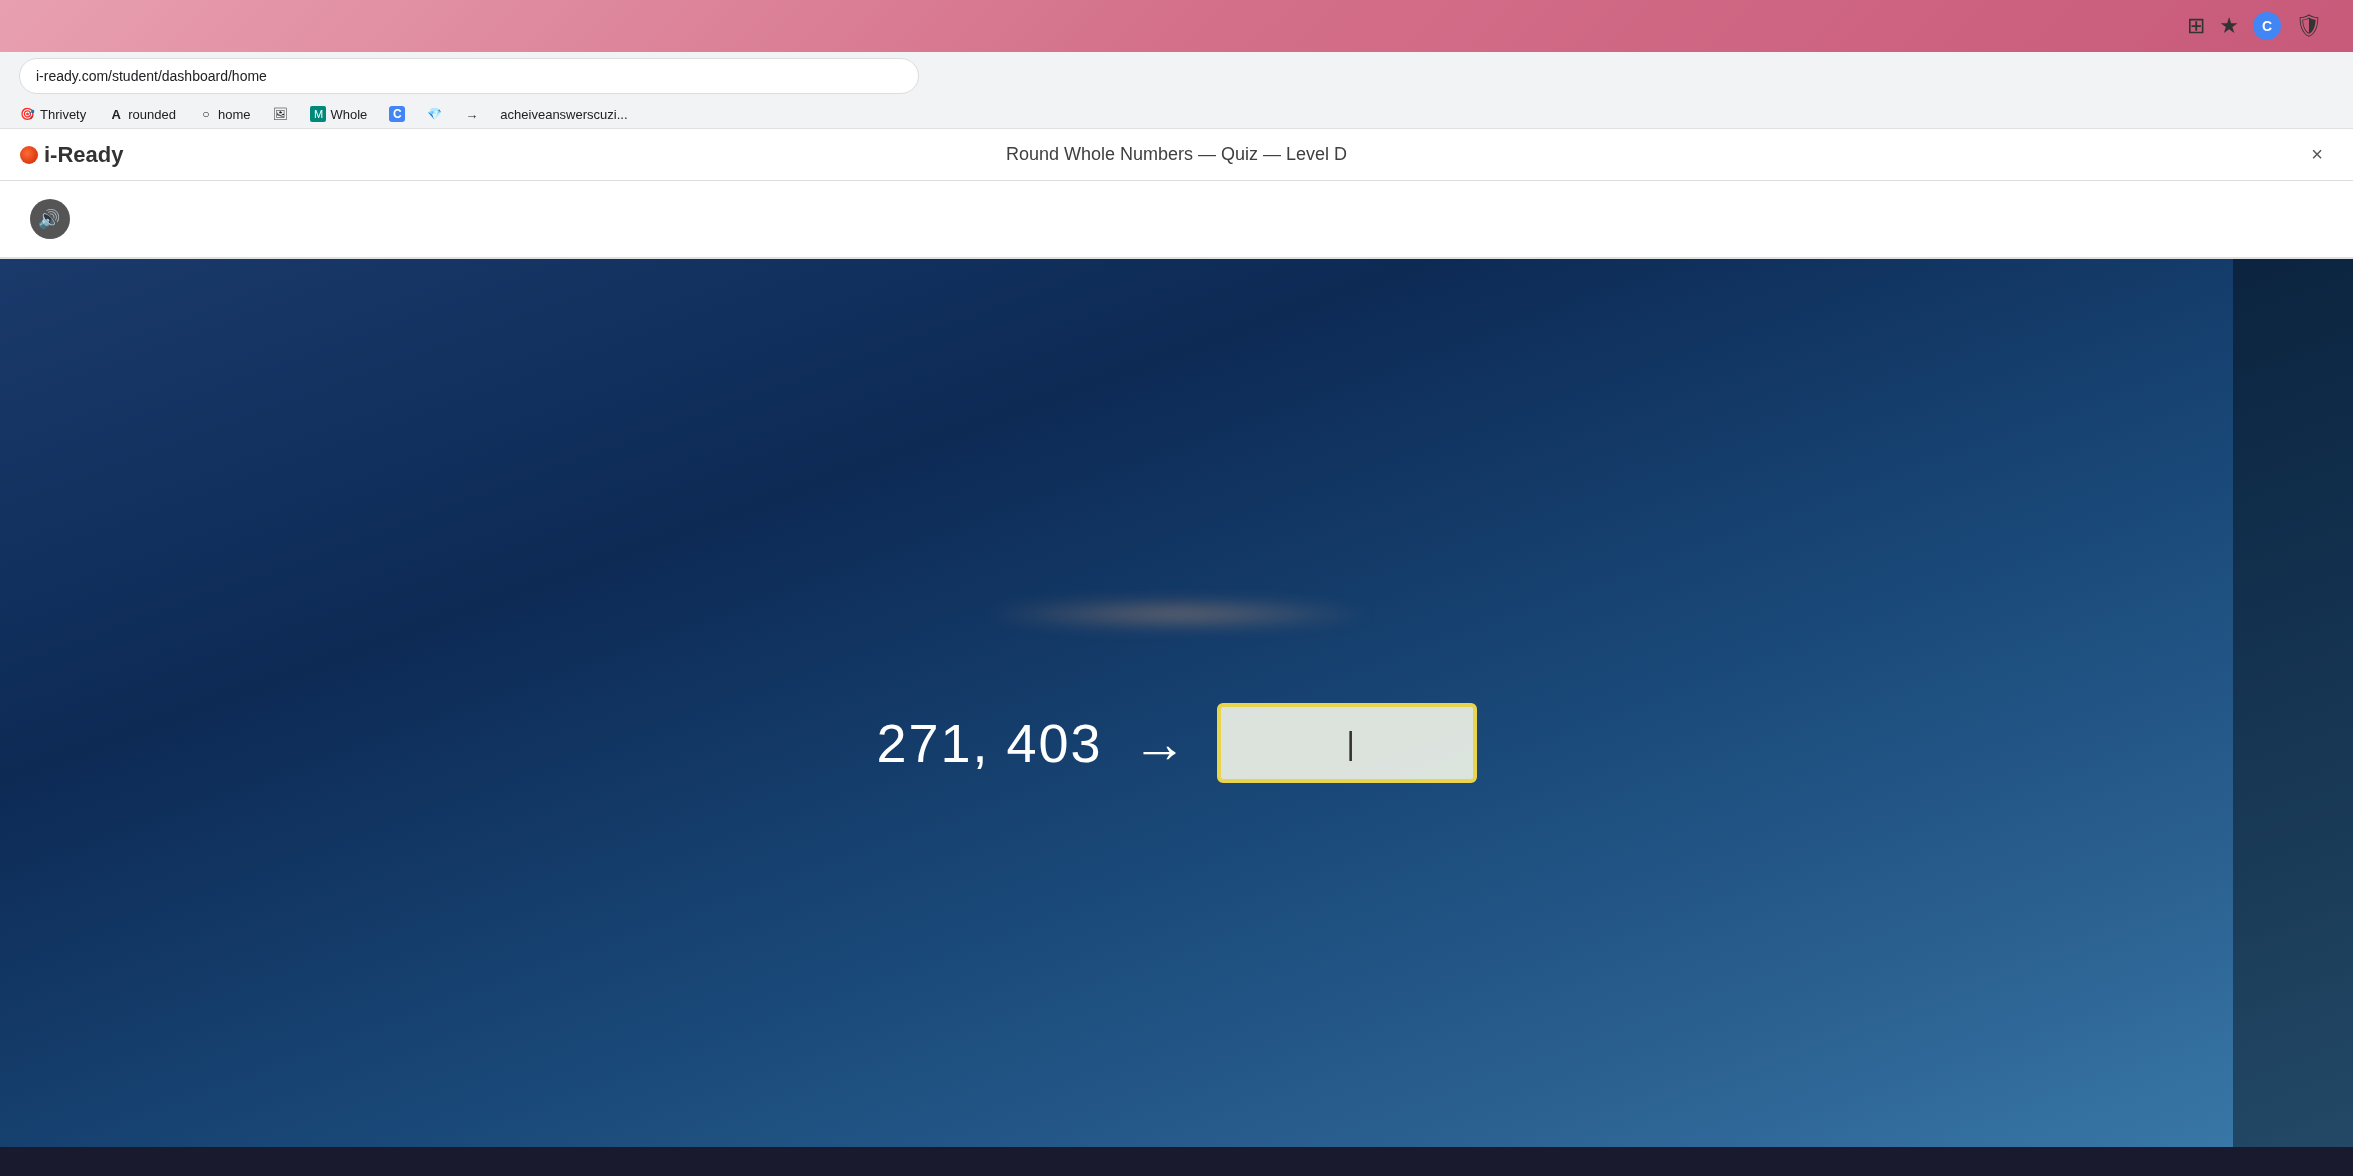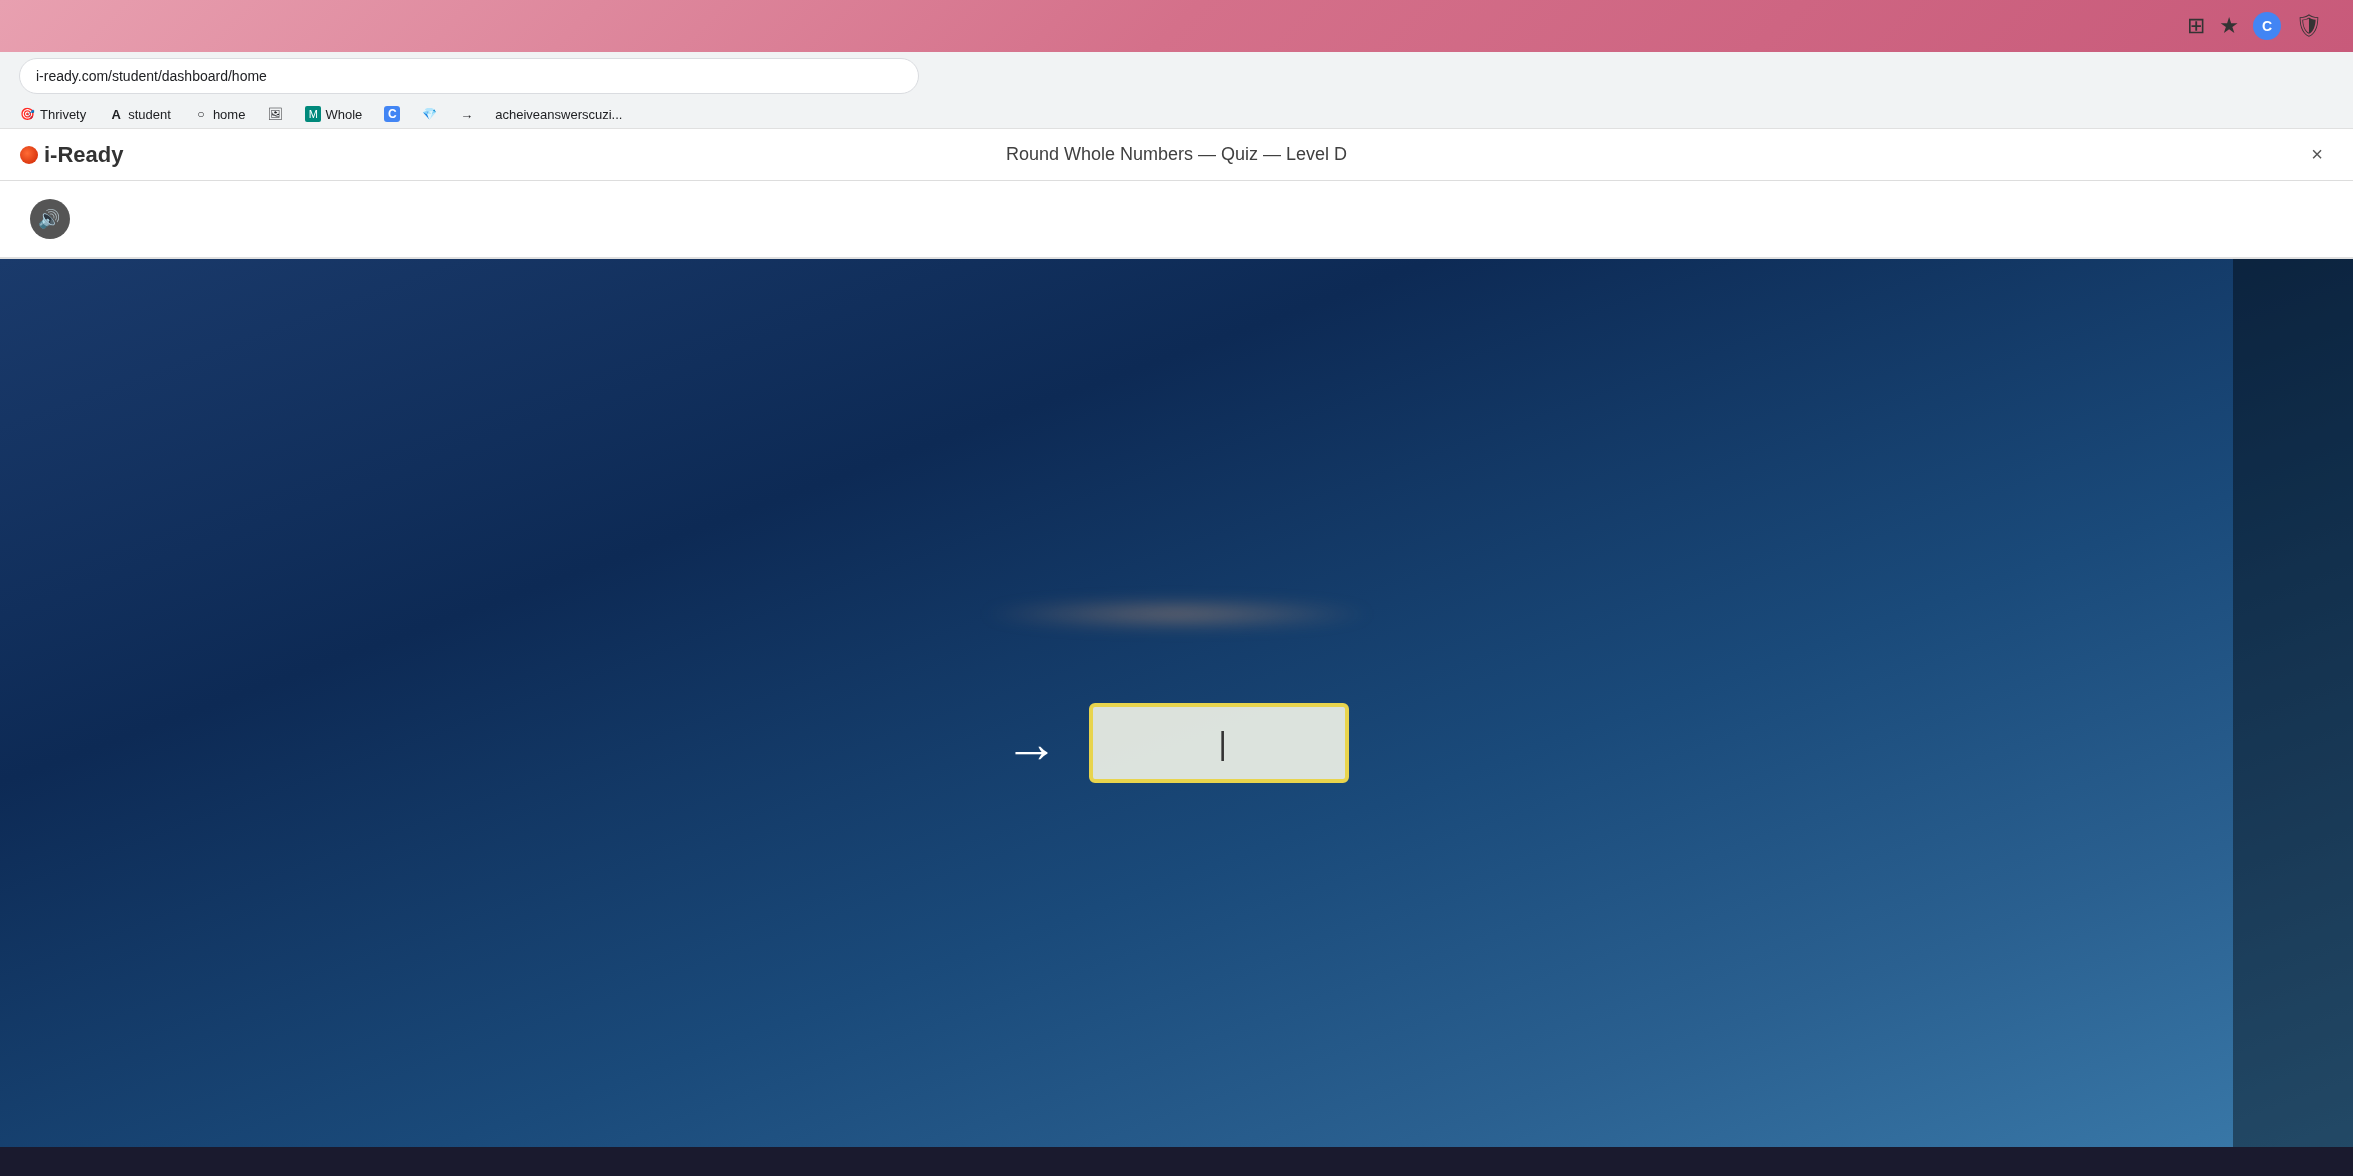--- a/index.html
+++ b/index.html
@@ -278,21 +278,21 @@
   </div>
 </div>
 
 <div class="bookmarks-bar">
   <div class="bookmark-item">
     <span class="bookmark-icon">🎯</span>
     <span>Thrivety</span>
   </div>
   <div class="bookmark-item">
     <span class="bookmark-icon" style="font-weight:bold;font-size:13px;">A</span>
-    <span>student</span>
+    <span>rounded</span>
   </div>
   <div class="bookmark-item">
     <span class="bookmark-icon">○</span>
     <span>home</span>
   </div>
   <div class="bookmark-item">
     <span class="bookmark-icon">🖼</span>
   </div>
   <div class="bookmark-item">
     <span class="bookmark-icon" style="background:#00897b;color:white;border-radius:2px;padding:1px 3px;font-size:11px;">M</span>
@@ -325,20 +325,21 @@
   <div class="audio-icon">
     <span>🔊</span>
   </div>
 </div>
 
 <div class="main-content">
 
   <div class="light-effect"></div>
 
   <div class="math-area">
+    <span class="number-display">271, 403</span>
     <span class="arrow-symbol">→</span>
     <div class="answer-box">
     </div>
   </div>
 
   <div class="right-sidebar"></div>
 
 </div>
 
 </body></html>

